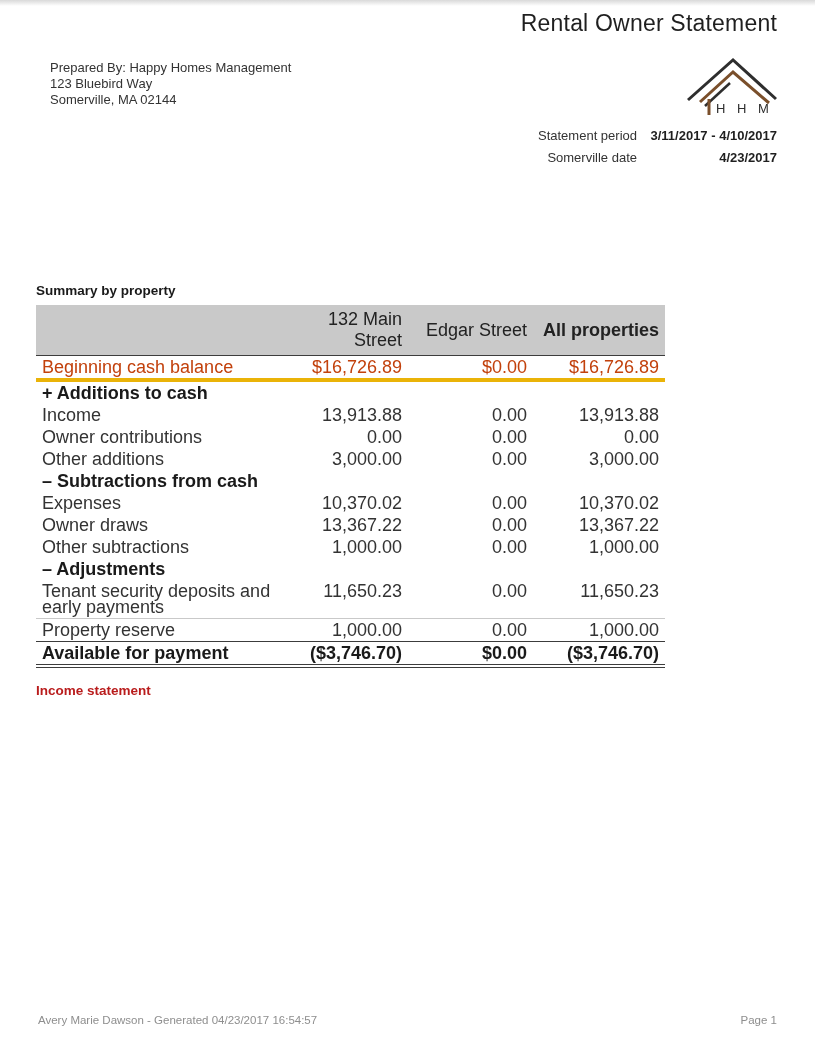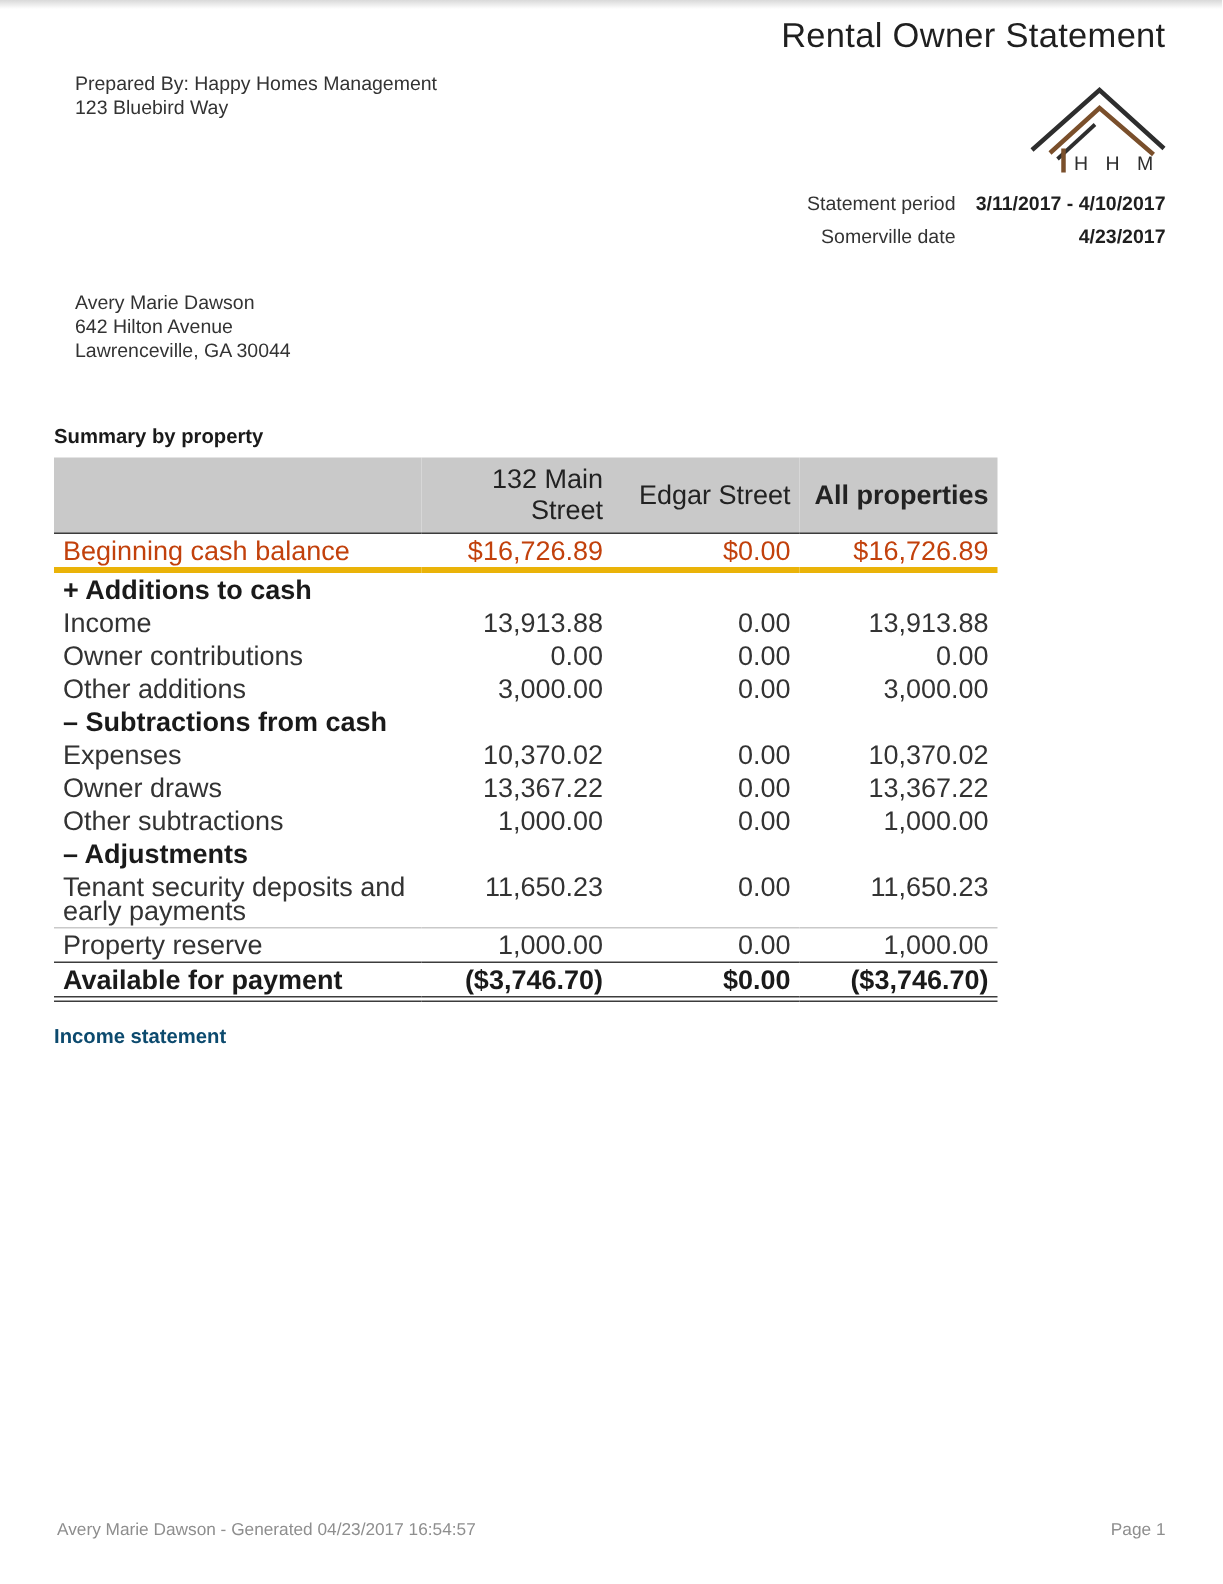--- a/index.html
+++ b/index.html
@@ -24,21 +24,21 @@
     position: absolute;
     top: 10px;
     right: 38px;
     font-size: 23px;
     color: #1f1f1f;
     letter-spacing: 0.2px;
   }
   .preparer {
     position: absolute;
     left: 50px;
-    top: 48px;
+    top: 60px;
     font-size: 13px;
     line-height: 16px;
     color: #333333;
   }
   .logo {
     position: absolute;
     top: 56px;
     right: 37px;
     width: 92px;
     height: 60px;
@@ -125,21 +125,21 @@
     color: #1a1a1a;
     border-top: 1px solid #3c3c3c;
     border-bottom: 4px double #3c3c3c;
   }
   .income-heading {
     position: absolute;
     left: 36px;
     top: 683px;
     font-size: 13.5px;
     font-weight: bold;
-    color: #0c4a6e;
+    color: #b91c1c;
   }
   .footer {
     position: absolute;
     left: 38px;
     right: 38px;
     top: 1014px;
     display: flex;
     justify-content: space-between;
     font-size: 11.5px;
     color: #8e8e8e;
@@ -148,20 +148,21 @@
 </head>
 <body>
 
 <div class="page">
 
   <div class="doc-title">Rental Owner Statement</div>
 
   <div class="preparer">
     <div>Prepared By: Happy Homes Management</div>
     <div>123 Bluebird Way</div>
+    <div>Somerville, MA 02144</div>
   </div>
 
   <div class="logo">
     <svg width="92" height="60" viewBox="0 0 92 60">
       <path d="M2,44 L47,4 L90,43" fill="none" stroke="#2e2e2e" stroke-width="3"></path>
       <path d="M14,46 L47,16 L83,47" fill="none" stroke="#7a4f2b" stroke-width="3"></path>
       <path d="M19,50 L44,27" fill="none" stroke="#2e2e2e" stroke-width="2.5"></path>
       <path d="M23,43 L23,59" fill="none" stroke="#7a4f2b" stroke-width="3"></path>
       <text x="30" y="57" font-size="13" letter-spacing="4" fill="#2e2e2e" font-family="Liberation Sans, sans-serif">H H M</text>
     </svg>
@@ -171,25 +172,20 @@
     <div class="meta-row">
       <span class="meta-label">Statement period</span>
       <span class="meta-value">3/11/2017 - 4/10/2017</span>
     </div>
     <div class="meta-row">
       <span class="meta-label">Somerville date</span>
       <span class="meta-value">4/23/2017</span>
     </div>
   </div>
 
-  <div class="recipient">
-    <div>Avery Marie Dawson</div>
-    <div>642 Hilton Avenue</div>
-    <div>Lawrenceville, GA 30044</div>
-  </div>
 
   <div class="summary">
     <div class="section-heading">Summary by property</div>
     <table class="summary-table">
       <colgroup>
         <col class="c-label">
           <col class="c-1">
           <col class="c-2">
           <col class="c-3">
       </colgroup>

